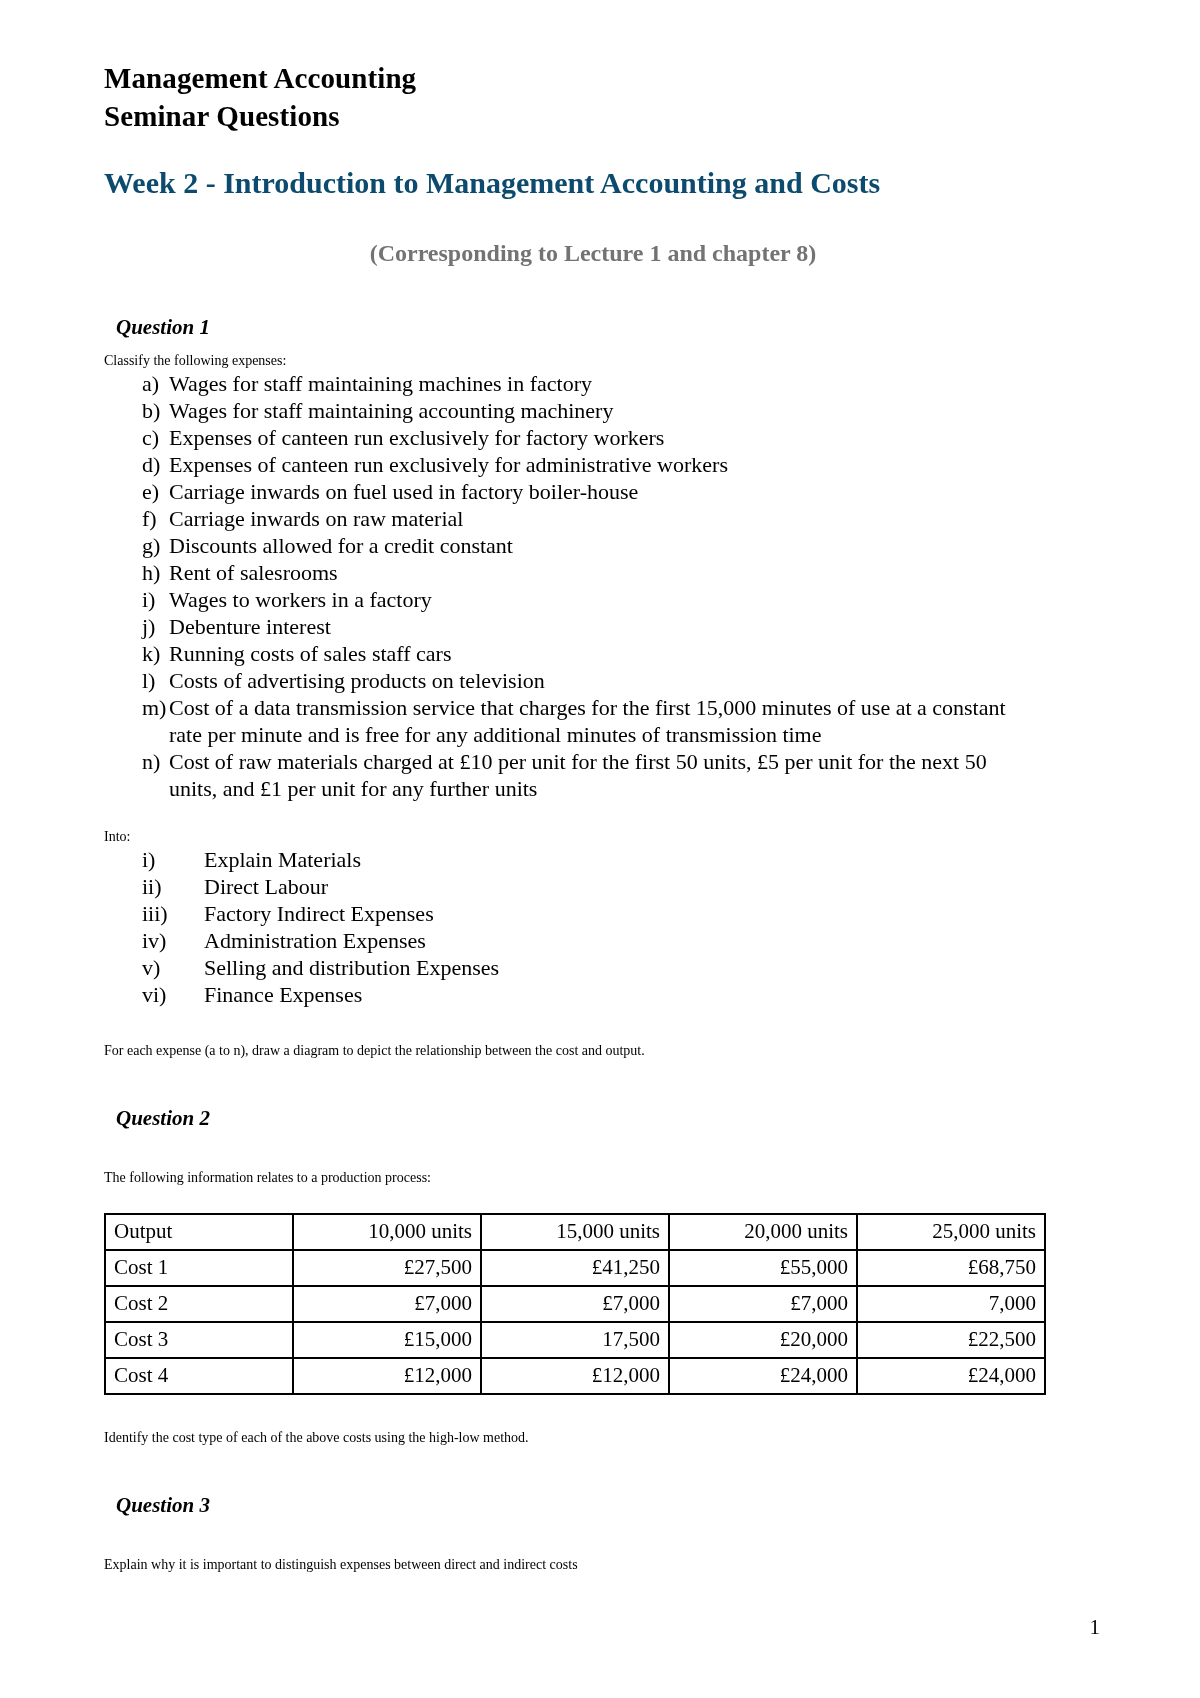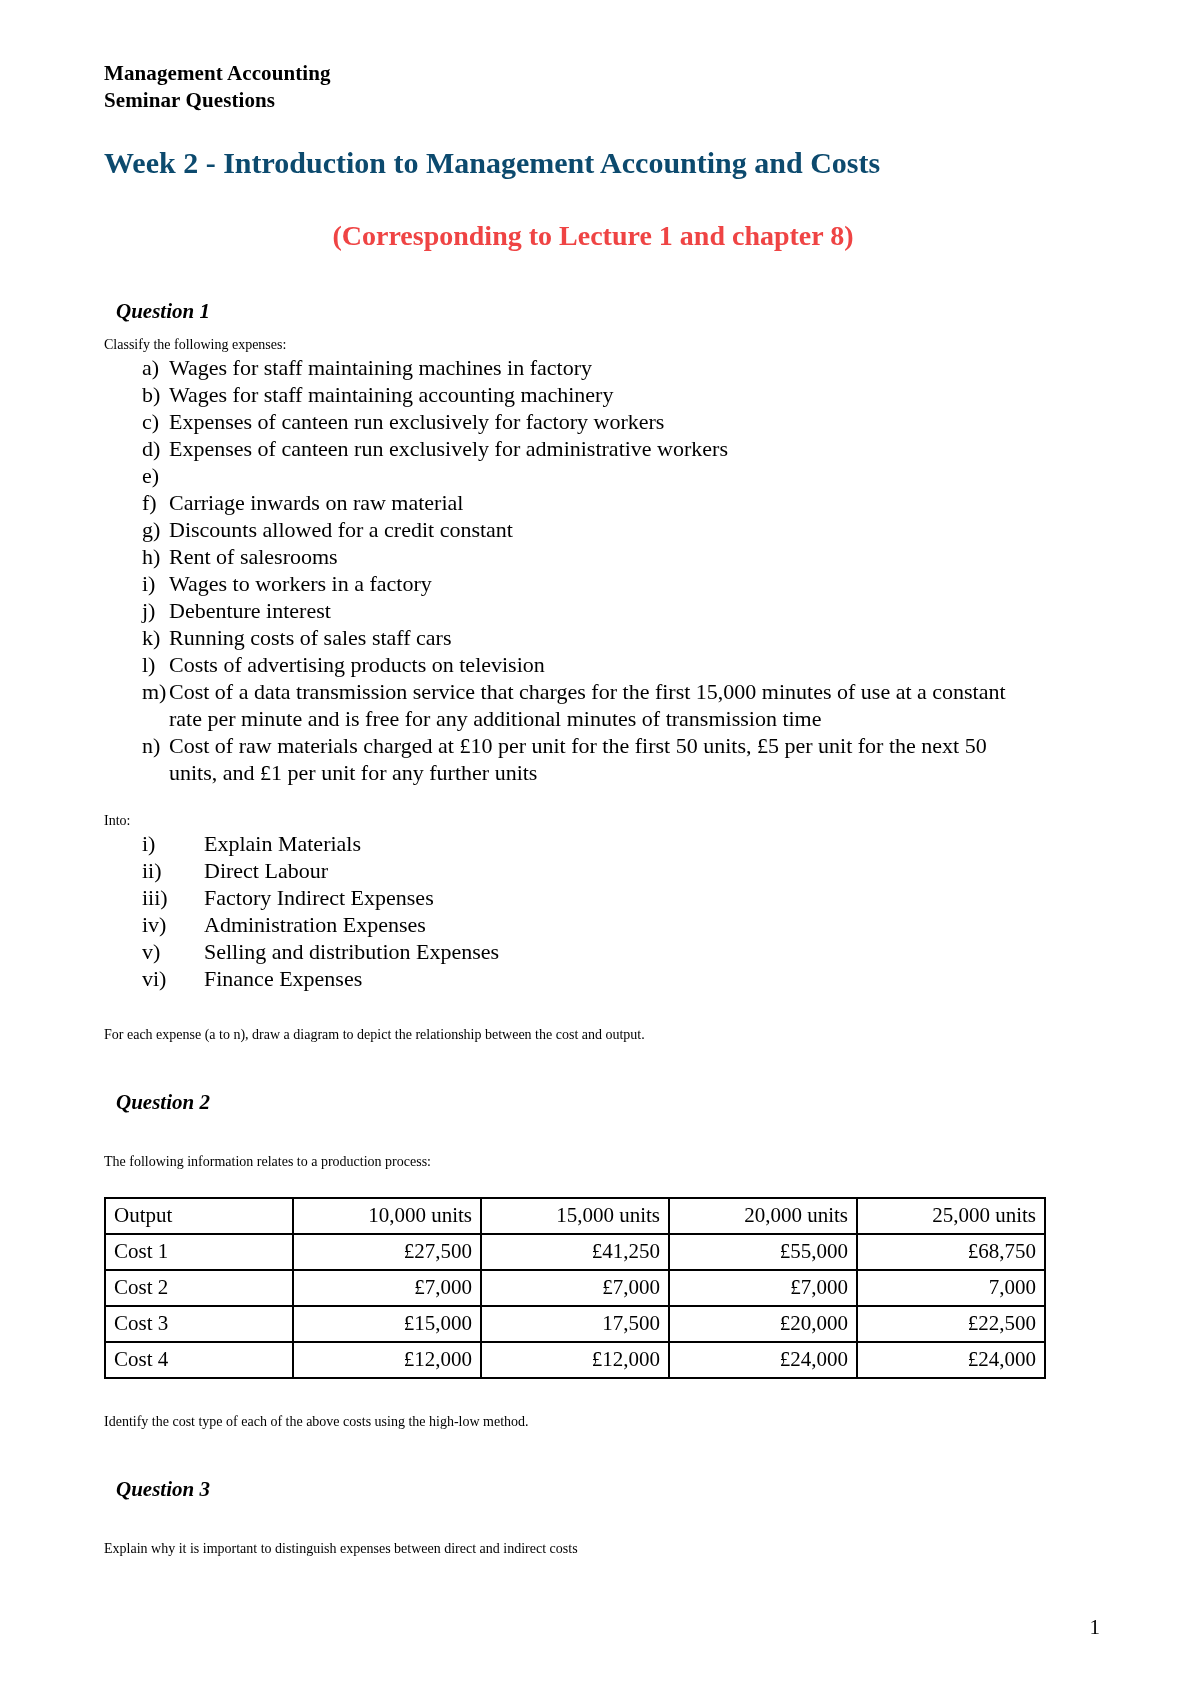--- a/index.html
+++ b/index.html
@@ -19,41 +19,41 @@
     position: relative;
     width: 1200px;
     height: 1698px;
     box-sizing: border-box;
     padding: 60px 100px 0 104px;
   }
 
   
   .doc-header {
     font-weight: bold;
-    font-size: 21px;
+    font-size: 29px;
     line-height: 1.30;
     letter-spacing: 0.1px;
     margin: 0 0 30px 0;
   }
   .doc-header div { white-space: pre; }
 
   
   .title-main {
     text-align: left;
     color: #0c4a6e;
     font-weight: bold;
     font-size: 30px;
     line-height: 1.2;
     margin: 0 0 0 0;
     padding-right: 18px;
   }
   .title-sub {
     text-align: center;
-    color: #ef4444;
-    font-size: 28px;
+    color: #737373;
+    font-size: 24px;
     line-height: 1.2;
     margin: 38px 0 0 0;
     padding-right: 18px;
   }
 
   
   .q-heading {
     font-weight: bold;
     font-style: italic;
     font-size: 21px;
@@ -150,20 +150,21 @@
     <li>
       <span class="marker">c)</span>
       <span class="itemtext">Expenses of canteen run exclusively for factory workers</span>
     </li>
     <li>
       <span class="marker">d)</span>
       <span class="itemtext">Expenses of canteen run exclusively for administrative workers</span>
     </li>
     <li>
       <span class="marker">e)</span>
+      <span class="itemtext">Carriage inwards on fuel used in factory boiler-house</span>
     </li>
     <li>
       <span class="marker">f)</span>
       <span class="itemtext">Carriage inwards on raw material</span>
     </li>
     <li>
       <span class="marker">g)</span>
       <span class="itemtext">Discounts allowed for a credit constant</span>
     </li>
     <li>

